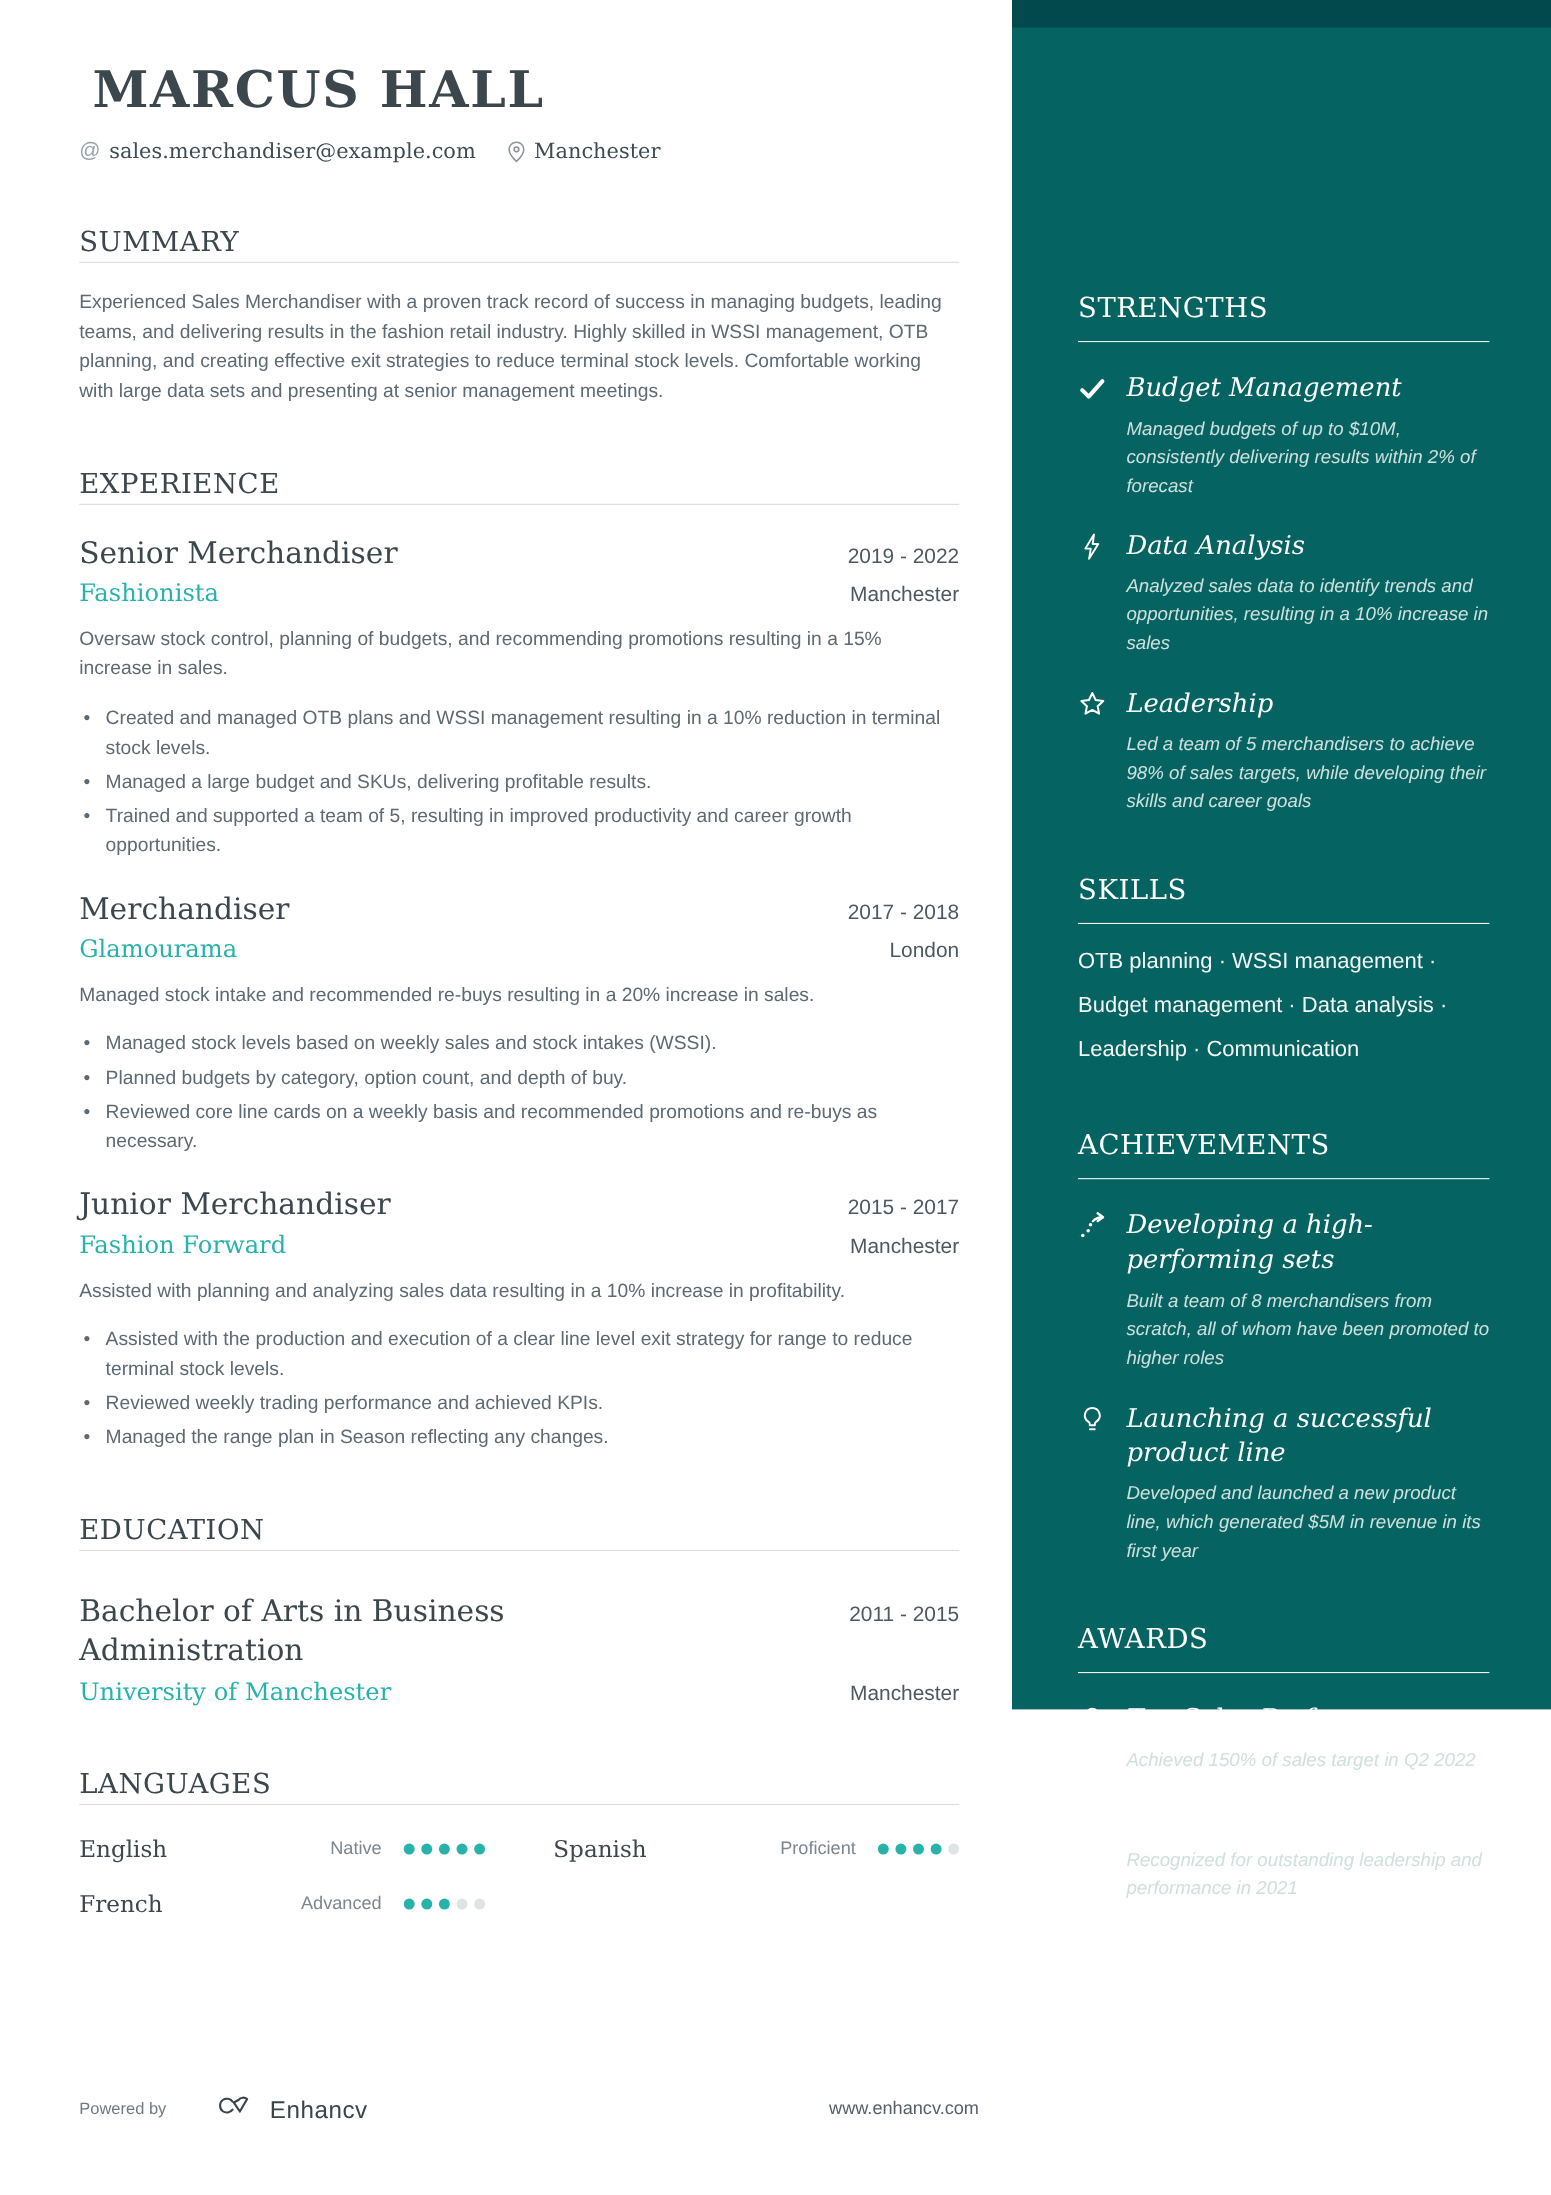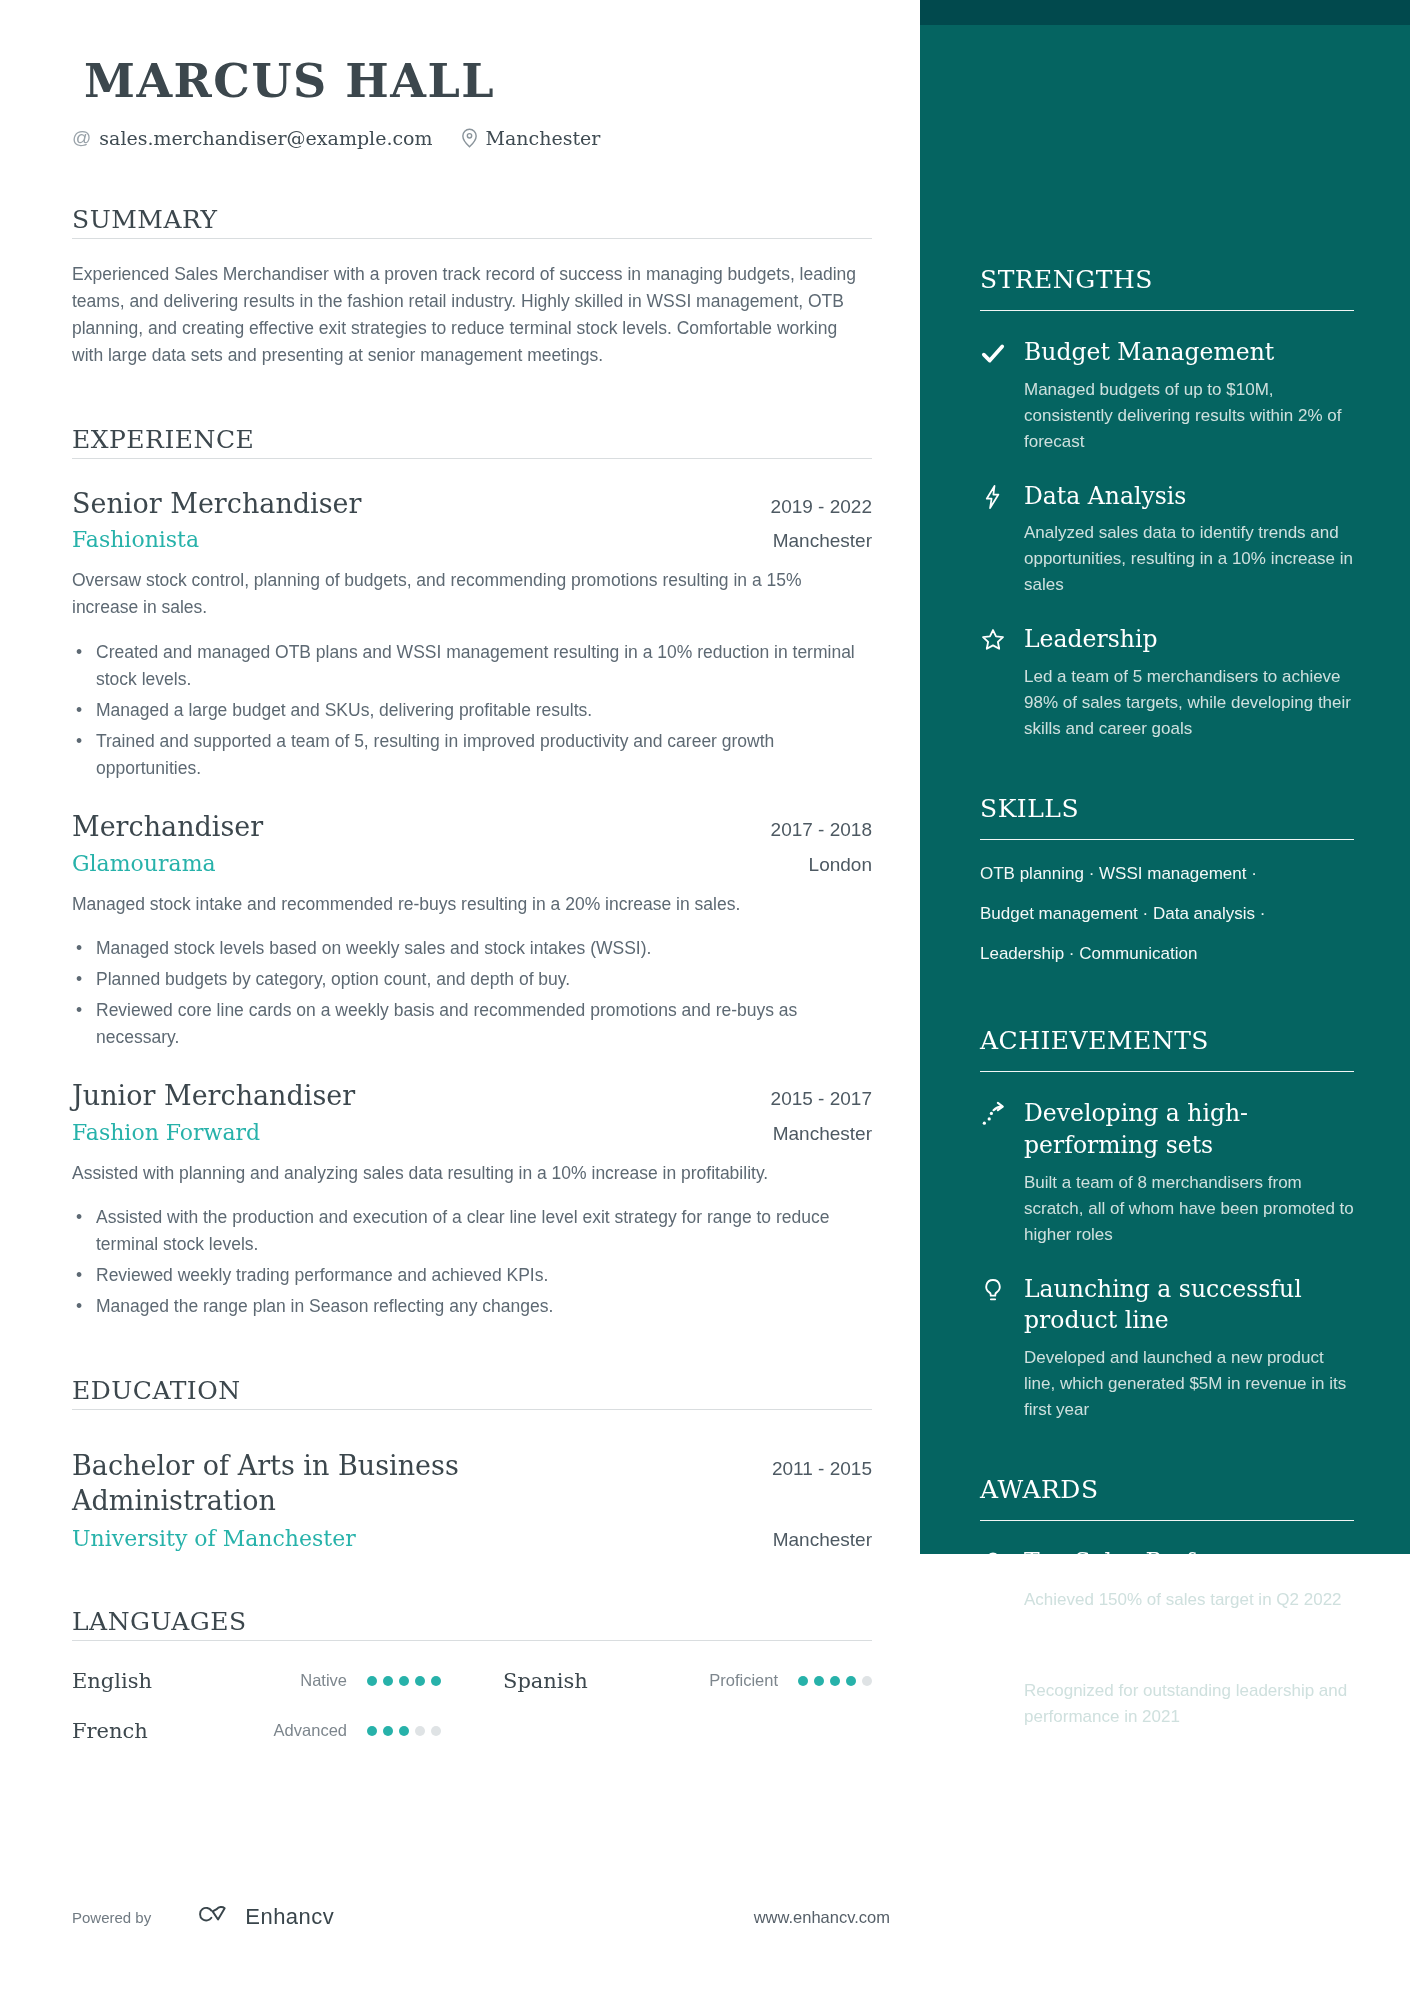--- a/index.html
+++ b/index.html
@@ -63,27 +63,27 @@
   .dot.on{background:var(--accent);}
 
   
   .sidebar{position:absolute;left:920px;top:0;width:490px;height:1554px;background:var(--sidebar-bg);}
   .sidebar-top-bar{height:25px;background:var(--sidebar-top);}
   .sidebar-content{padding:240px 56px 0 60px;}
   .side-section{margin-top:52px;}
   .side-section.first{margin-top:0;}
   .side-heading{font-family:"DejaVu Serif","Liberation Serif",serif;font-size:25px;font-weight:500;
         color:#ffffff;letter-spacing:0.5px;padding-bottom:16px;border-bottom:1.5px solid #f2f6f5;}
-  .side-item{display:flex;gap:18px;margin-top:26px;}
+  .side-item{display:flex;gap:18px;margin-top:26px;font-style:italic;}
   .side-icon{flex:0 0 26px;width:26px;height:26px;margin-top:3px;}
   .side-icon svg{width:26px;height:26px;display:block;}
   .side-item-title{font-family:"DejaVu Serif","Liberation Serif",serif;font-size:23.5px;font-weight:500;
         color:#ffffff;line-height:1.35;}
   .side-item-text{margin-top:8px;font-size:17px;line-height:26px;color:var(--side-text);}
-  .skills-text{margin-top:14px;font-size:17px;line-height:40px;color:#f4f8f7;white-space:pre-line;}
+  .skills-text{margin-top:14px;font-size:20px;line-height:40px;color:#f4f8f7;white-space:pre-line;}
 
   
   .footer{position:absolute;left:72px;top:1902px;width:818px;display:flex;align-items:center;}
   .powered{font-size:15px;color:#707a82;}
   .logo{margin-left:42px;width:40px;height:26px;}
   .brand{margin-left:12px;font-size:22px;color:#39454b;letter-spacing:0.5px;}
   .site-url{margin-left:auto;font-size:16.5px;color:#555f68;text-decoration:none;}
 </style>
 </head>
 <body>

